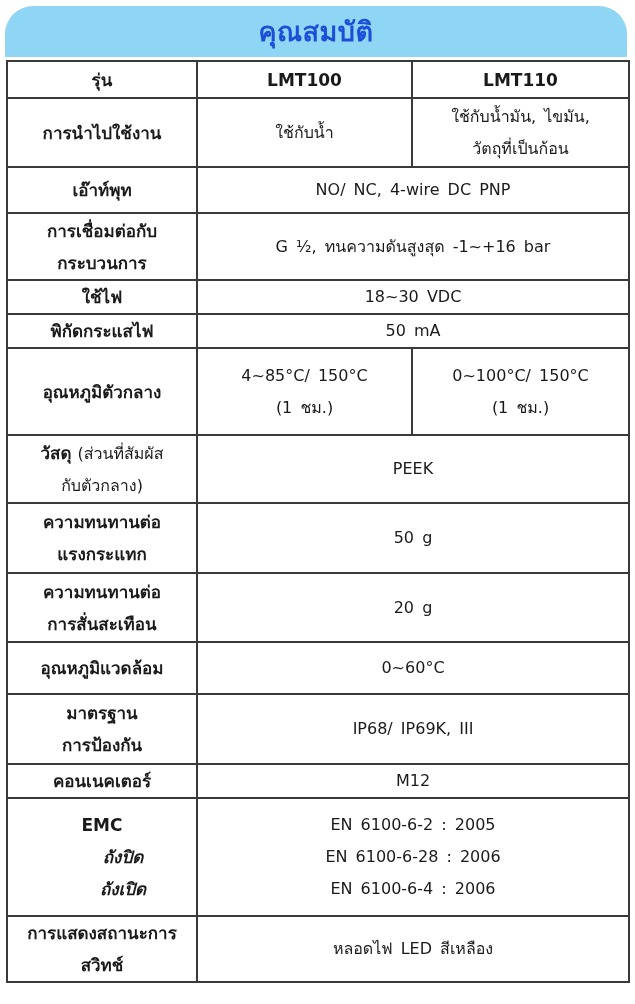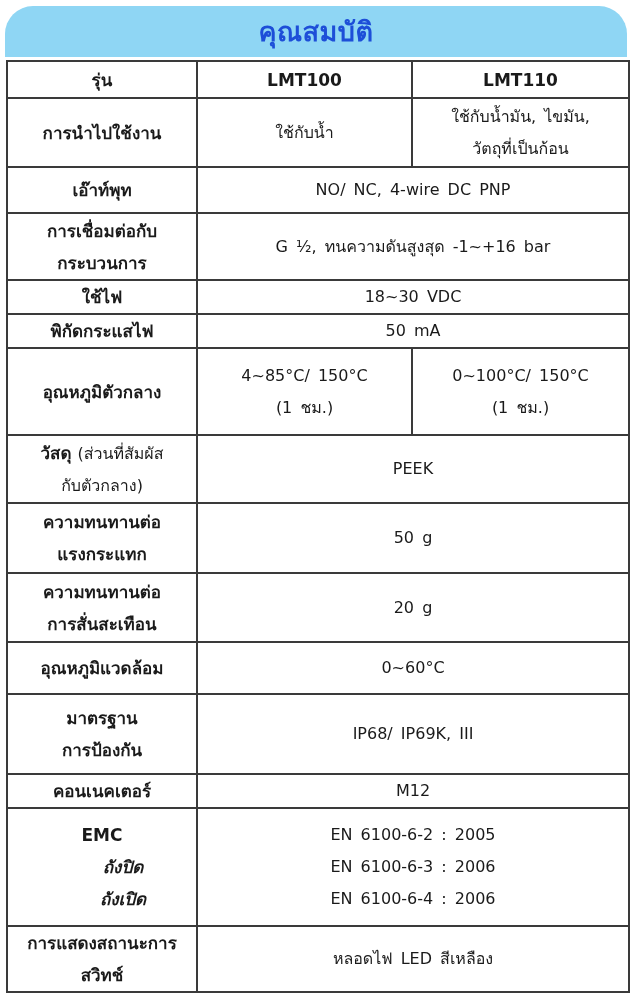--- a/index.html
+++ b/index.html
@@ -110,42 +110,42 @@
       <span class="line">การสั่นสะเทือน</span>
     </td>
     <td class="val" colspan="2">20 g</td>
   </tr>
 
   <tr style="height:52px">
     <td class="label">อุณหภูมิแวดล้อม</td>
     <td class="val" colspan="2">0~60°C</td>
   </tr>
 
-  <tr style="height:80px">
+  <tr style="height:70px">
     <td class="label">
       <span class="line">มาตรฐาน</span>
       <span class="line">การป้องกัน</span>
     </td>
     <td class="val" colspan="2">IP68/ IP69K, III</td>
   </tr>
 
   <tr style="height:33px">
     <td class="label">คอนเนคเตอร์</td>
     <td class="val" colspan="2">M12</td>
   </tr>
 
   <tr style="height:118px">
     <td class="label">
       <span class="line">EMC</span>
       <span class="indent">ถังปิด</span>
       <span class="indent">ถังเปิด</span>
     </td>
     <td class="val" colspan="2">
       <span class="line">EN 6100-6-2 : 2005</span>
-      <span class="line">EN 6100-6-3 : 2006</span>
+      <span class="line">EN 6100-6-28 : 2006</span>
       <span class="line">EN 6100-6-4 : 2006</span>
     </td>
   </tr>
 
   <tr style="height:55px">
     <td class="label">
       <span class="line">การแสดงสถานะการ</span>
       <span class="line">สวิทช์</span>
     </td>
     <td class="val" colspan="2">หลอดไฟ LED สีเหลือง</td>

